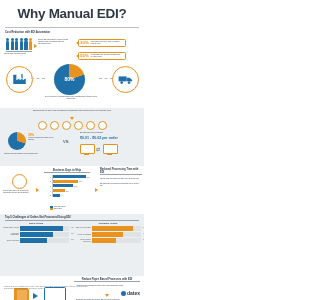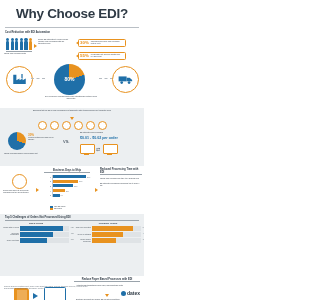--- a/index.html
+++ b/index.html
@@ -144,21 +144,21 @@
   .logo{position:absolute;right:4px;bottom:4px;display:flex;align-items:center;gap:1px;}
   .logomark{width:5px;height:5px;border-radius:50%;background:#1f6fa8;}
   .logotxt{font-size:5px;font-weight:700;color:#2f3a45;line-height:1;}
   svg{display:block;}
 </style>
 </head>
 <body>
 
 <div class="page">
 
-  <div class="title">Why Choose EDI?</div>
+  <div class="title">Why Manual EDI?</div>
   <div class="rule"></div>
 
   <div class="s1">
     <div class="s1head sechead">Cost Reduction with EDI Automation</div>
 
     <div class="people">
       <div class="pp">
           <div class="hd"></div>
           <div class="bd"></div>
         </div>

